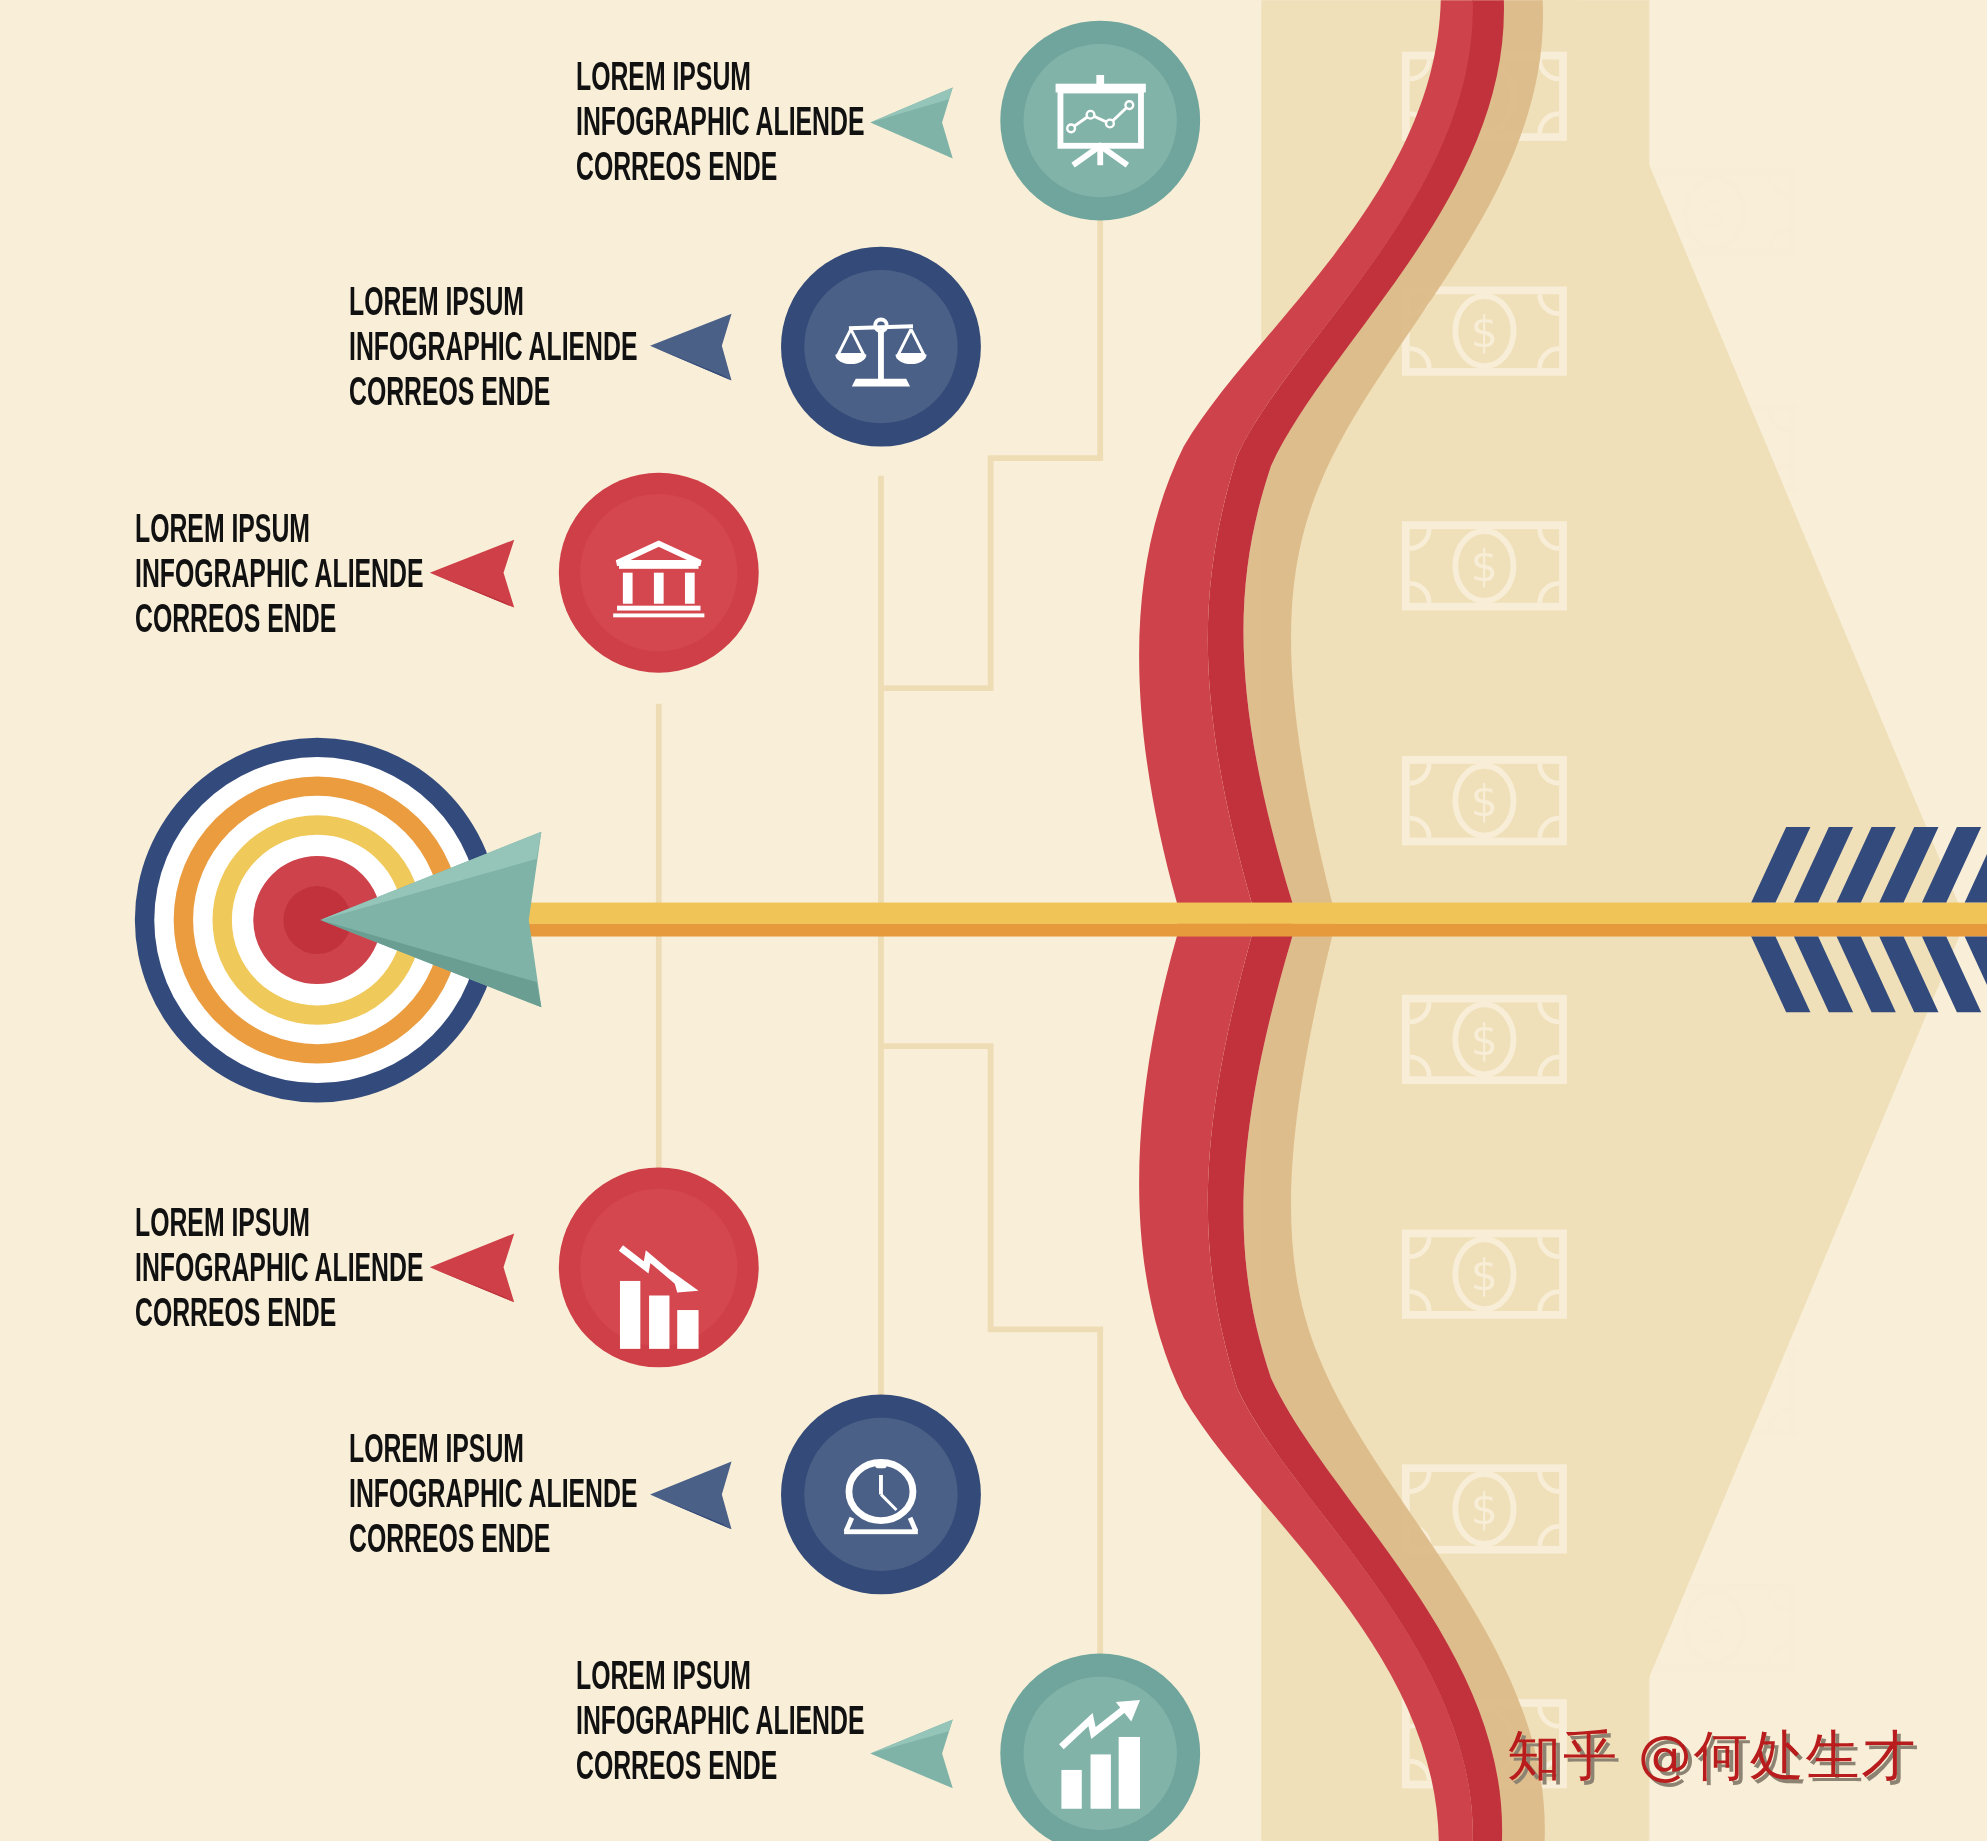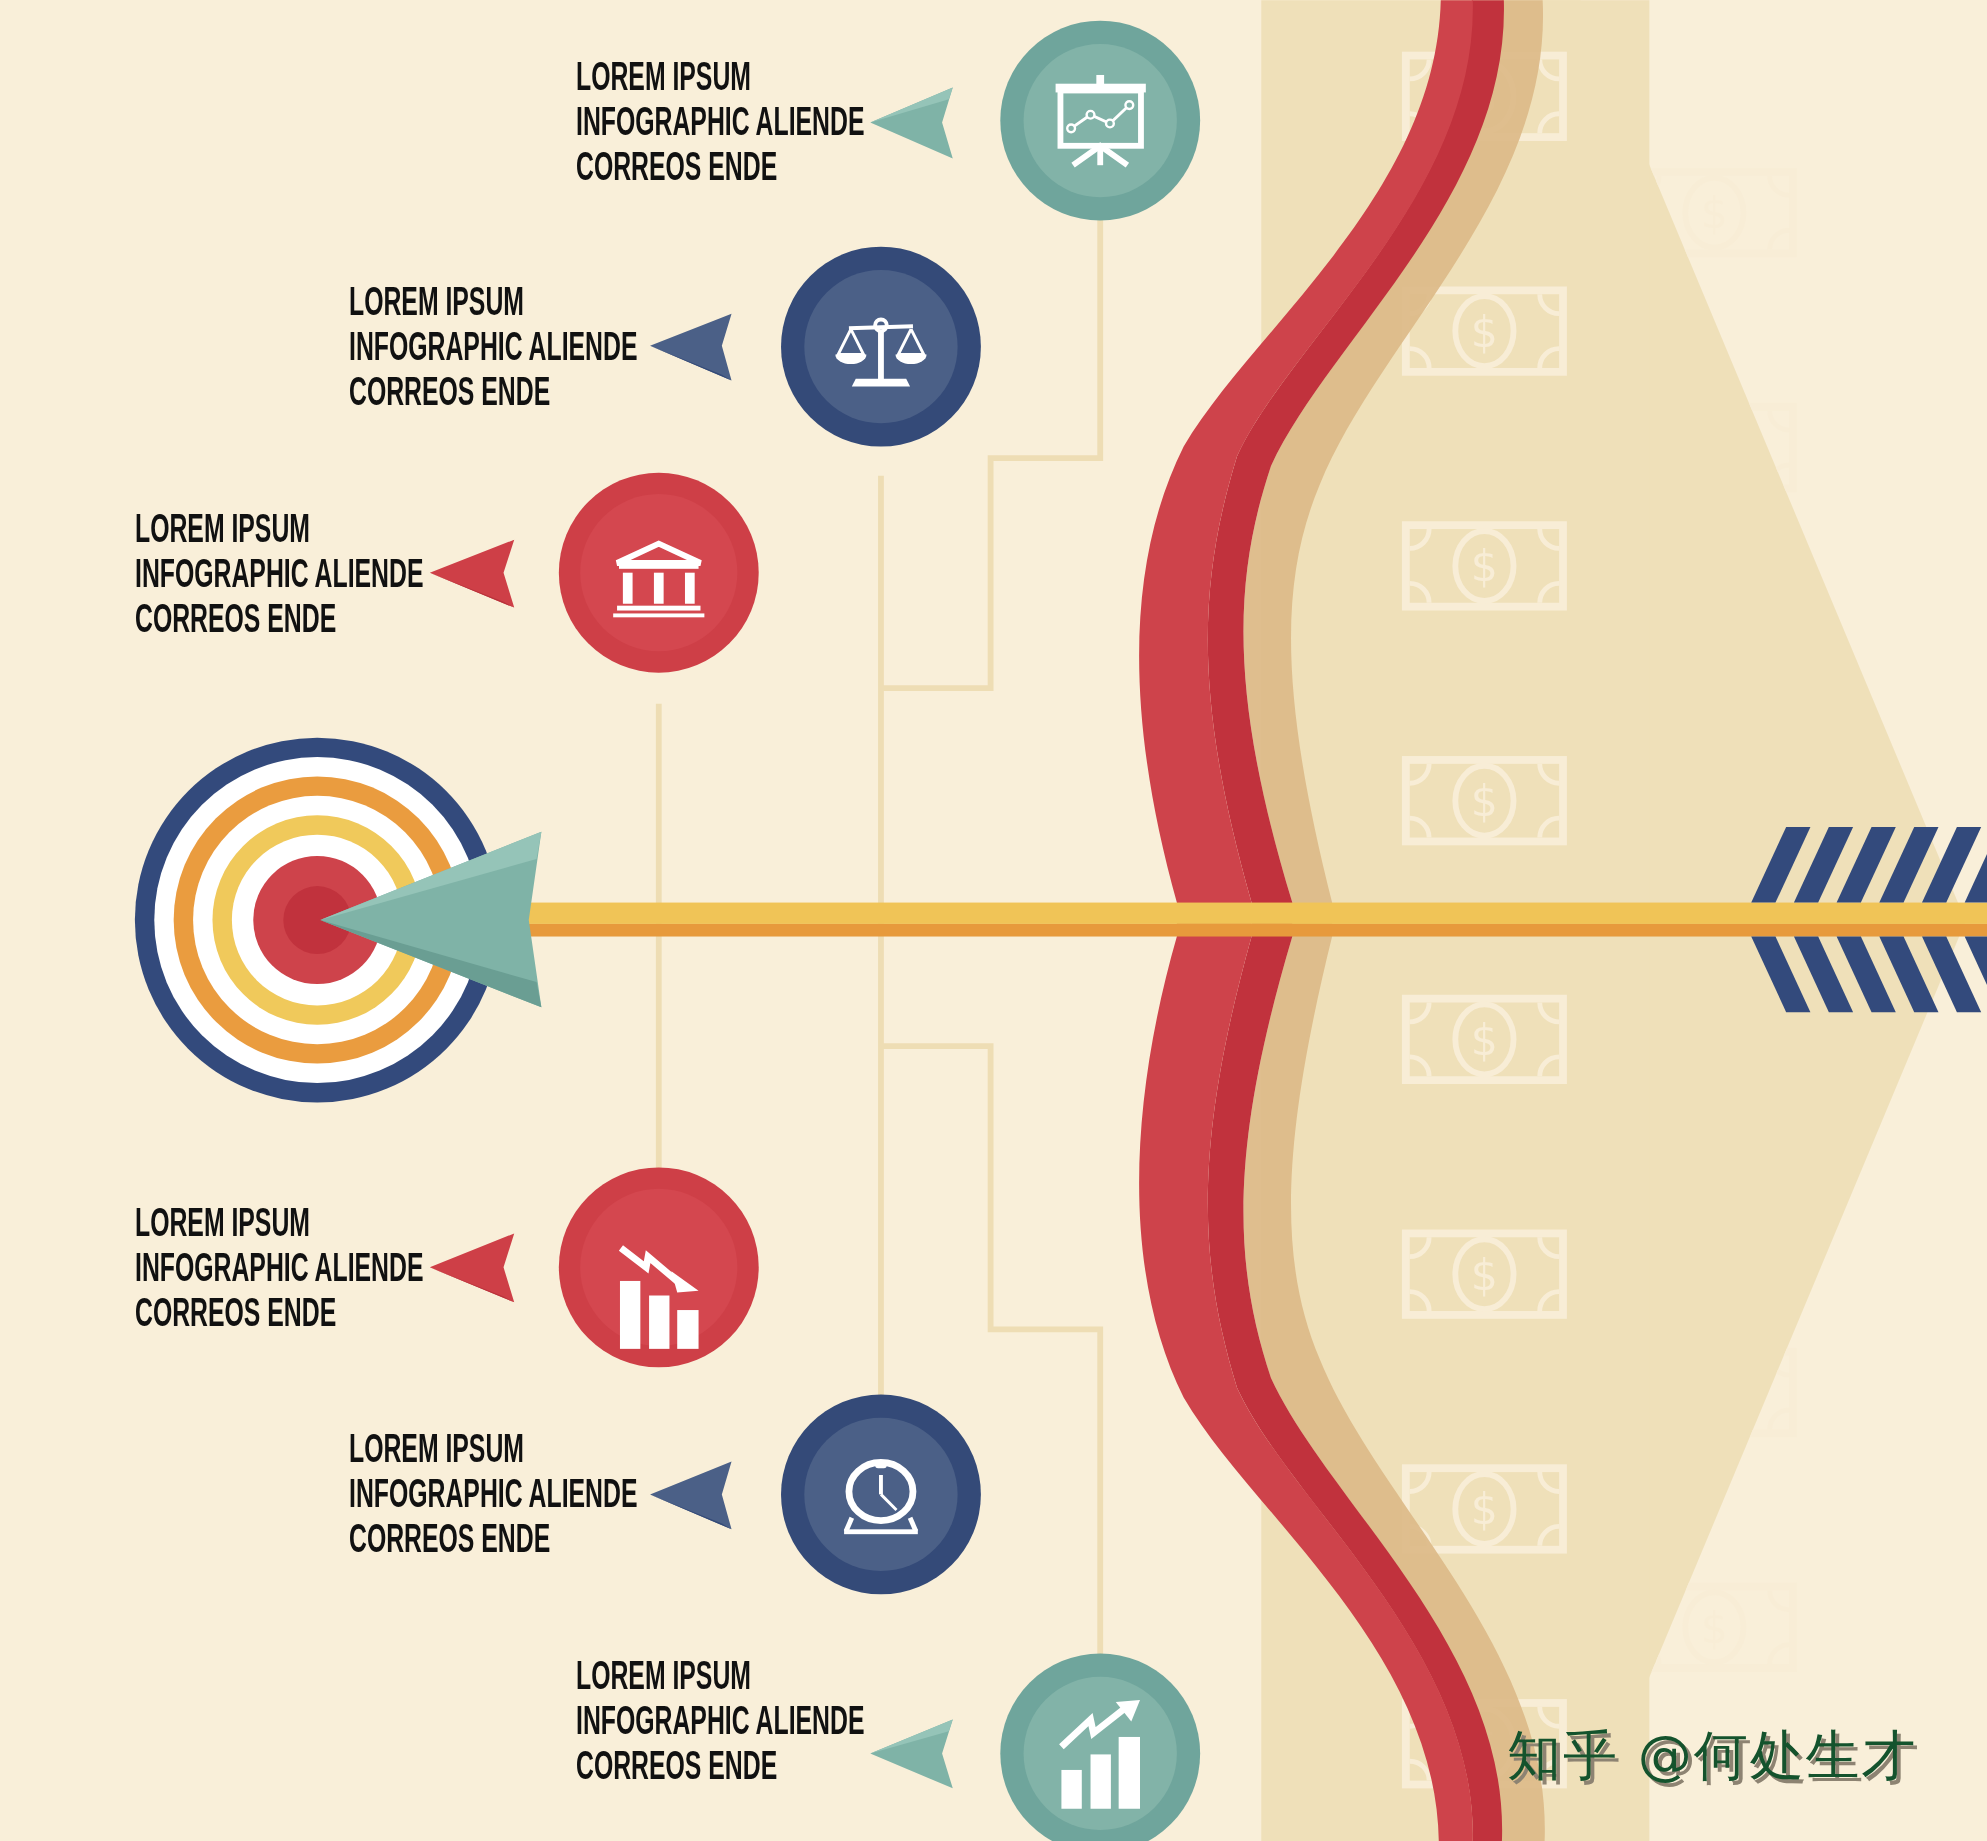--- a/index.html
+++ b/index.html
@@ -1,20 +1,20 @@
 <!DOCTYPE html>
 <html><head>
 <meta charset="utf-8">
 <style>
   html, body { margin: 0; padding: 0; }
   body { width: 1987px; height: 1842px; overflow: hidden; background: #F9EFD9; position: relative; font-family: "Liberation Sans", sans-serif; }
   #canvas { position: absolute; left: 0; top: 0; width: 1987px; height: 1842px; }
   .text-block { position: absolute; color: #111111; font-family: "Liberation Sans", sans-serif; font-weight: bold; font-size: 40px; line-height: 45px; letter-spacing: 0px; transform-origin: left top; transform: scaleX(0.62); white-space: nowrap; }
   .text-block div { height: 45px; }
-  .watermark { position: absolute; left: 1507px; top: 1720px; font-family: "DejaVu Sans", sans-serif; font-size: 54px; color: #14532d; text-shadow: 3.9px 3.9px 0 #8d8372; letter-spacing: 1.9px; white-space: nowrap; }
+  .watermark { position: absolute; left: 1507px; top: 1720px; font-family: "DejaVu Sans", sans-serif; font-size: 54px; color: #b91c1c; text-shadow: 3.9px 3.9px 0 #8d8372; letter-spacing: 1.9px; white-space: nowrap; }
 </style>
 </head>
 <body>
 
 <svg id="canvas" width="1987" height="1842" viewBox="0 0 2048 1898" xmlns="http://www.w3.org/2000/svg">
   <defs>
     <g id="bill">
       <rect x="4" y="4" width="162" height="84" fill="none" stroke="#F8EDD6" stroke-width="8"></rect>
       <ellipse cx="85" cy="46" rx="30" ry="36" fill="none" stroke="#F8EDD6" stroke-width="6"></ellipse>
       <text x="85" y="62" text-anchor="middle" font-family="DejaVu Sans, sans-serif" font-size="44" fill="#F8EDD6">$</text>

